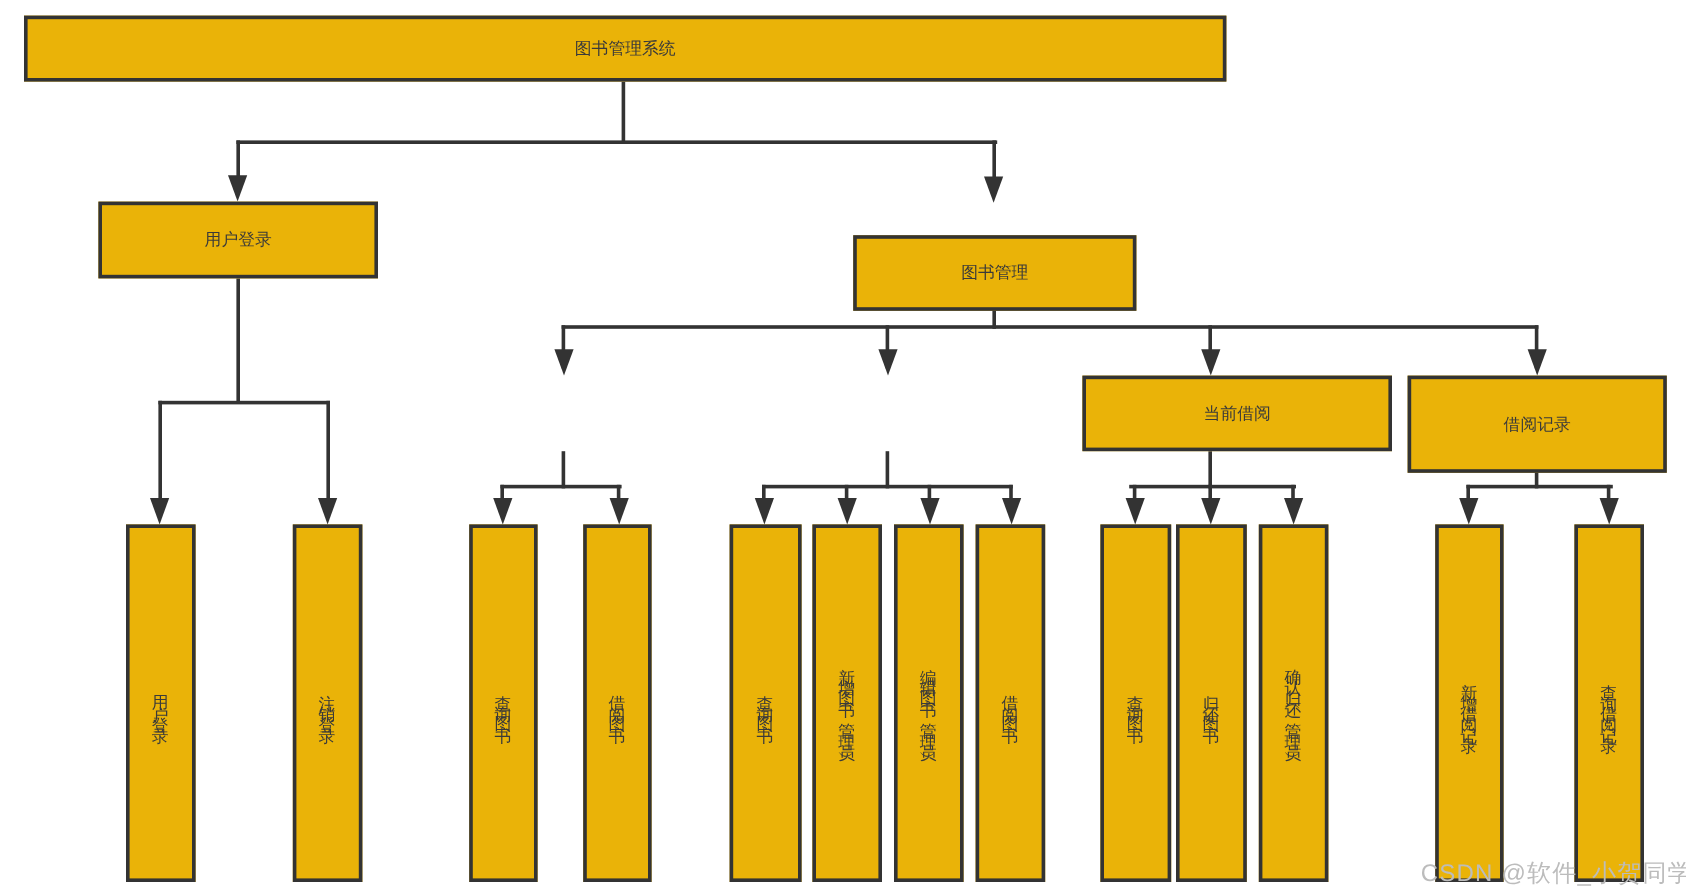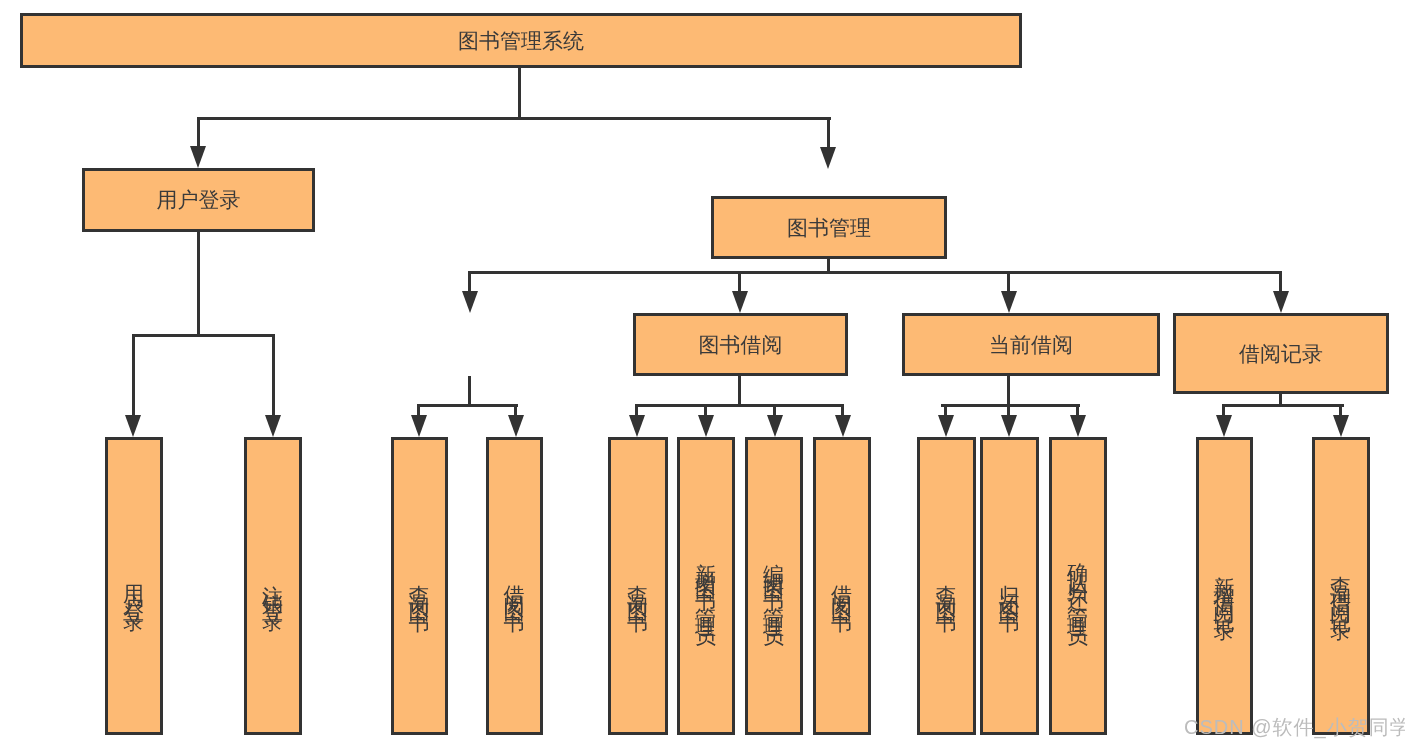--- a/index.html
+++ b/index.html
@@ -1,23 +1,23 @@
 <!DOCTYPE html>
 <html><head>
 <meta charset="utf-8">
 <style>
   html,body{margin:0;padding:0;background:#ffffff;}
   .canvas{
     position:relative;width:1405px;height:747px;background:#ffffff;overflow:hidden;
     font-family:"Liberation Sans","DejaVu Sans",sans-serif;color:#3a3a3a;
   }
   .node{
-    position:absolute;box-sizing:border-box;border:3px solid #333333;background:#fdba74;
+    position:absolute;box-sizing:border-box;border:3px solid #333333;background:#eab308;
     display:flex;align-items:center;justify-content:center;
-    font-size:21px;color:#3a3a3a;z-index:2;
+    font-size:14px;color:#3a3a3a;z-index:2;
   }
   .vtext{
     writing-mode:vertical-rl;text-orientation:mixed;
     letter-spacing:9px;line-height:1;white-space:nowrap;
   }
   .line{position:absolute;background:#333333;z-index:1;}
   .arrow{
     position:absolute;width:0;height:0;z-index:3;
     border-left:8px solid transparent;border-right:8px solid transparent;
     border-top:22px solid #333333;
@@ -32,21 +32,20 @@
 
 <div class="canvas">
 
   <div class="node" style="left:20px;top:13px;width:1002px;height:55px;">图书管理系统</div>
 
   <div class="node" style="left:82px;top:168px;width:233px;height:64px;">用户登录</div>
 
   <div class="node" style="left:711px;top:169px;width:236px;height:63px;margin-top:27px;">图书管理</div>
 
 
-  <div class="node" style="left:633px;top:313px;width:215px;height:63px;">图书借阅</div>
 
   <div class="node" style="left:902px;top:313px;width:258px;height:63px;">当前借阅</div>
 
   <div class="node" style="left:1173px;top:313px;width:216px;height:81px;">借阅记录</div>
 
   <div class="node" style="left:105px;top:437px;width:58px;height:298px;">
     <span class="vtext">用户登录</span>
   </div>
   <div class="node" style="left:244px;top:437px;width:58px;height:298px;">
     <span class="vtext">注销登录</span>

